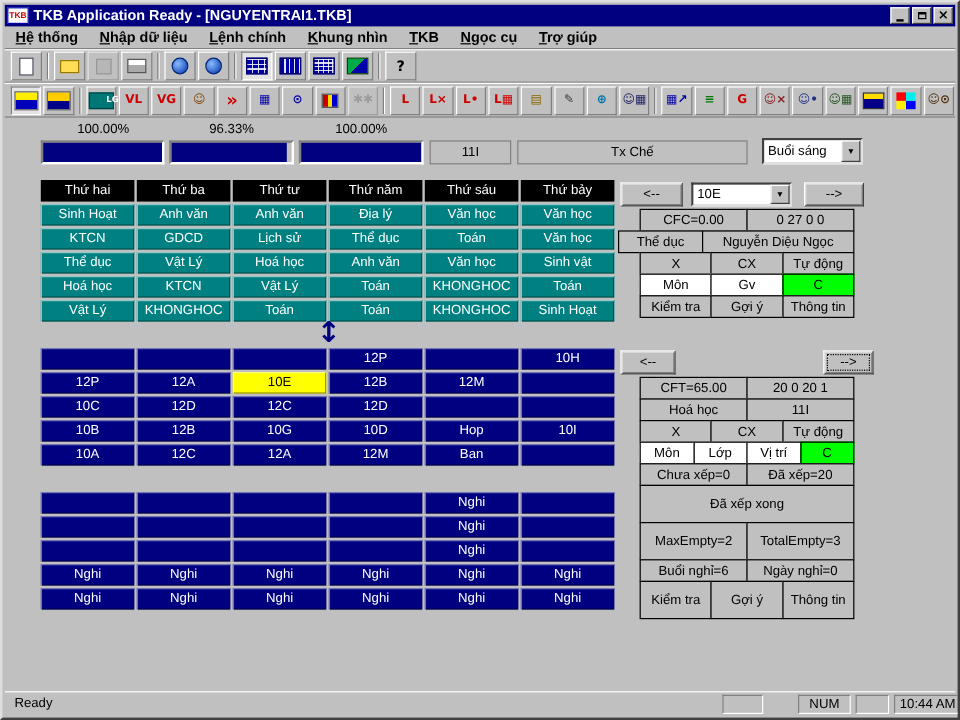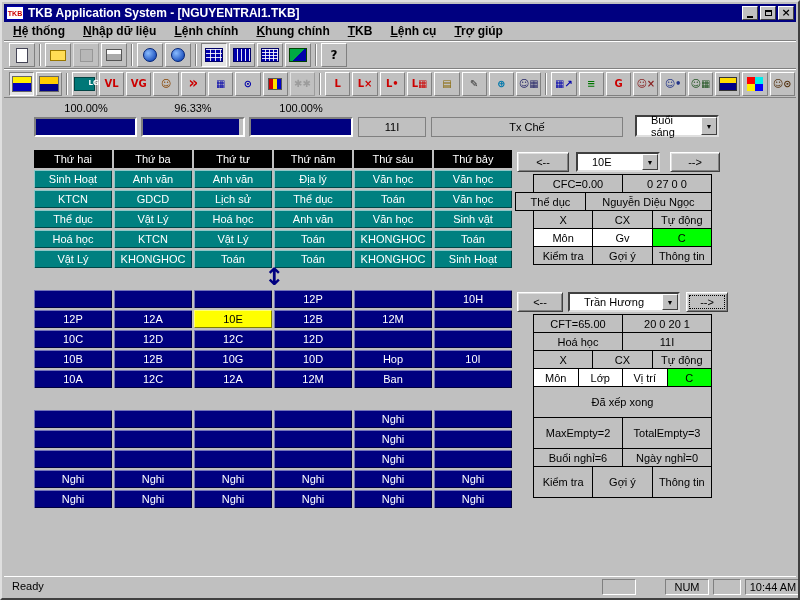--- a/index.html
+++ b/index.html
@@ -71,21 +71,21 @@
     background:linear-gradient(180deg,#ffdd00 0 40%,#000088 40% 100%); }
   
   .pct-label { position:absolute; top:100px; width:104px; text-align:center; font-size:11px; }
   .pbar { position:absolute; top:115px; height:20px; background:#c0c0c0;
     border:2px solid; border-color:#808080 #fff #fff #808080; }
   .pfill { height:100%; background:#000080; }
   .flatfield { position:absolute; top:115px; height:20px; background:#c0c0c0;
     border:1px solid #808080; display:flex; align-items:center; justify-content:center; font-size:11px; }
   .combo { position:absolute; display:flex; background:#fff;
     border:2px solid; border-color:#404040 #dfdfdf #dfdfdf #404040; }
-  .combo-text { flex:1; padding:1px 14px; font-size:11px; background:#fff; display:flex; align-items:center; }
+  .combo-text { flex:1; padding:1px 3px; font-size:11px; background:#fff; display:flex; align-items:center; }
   .combo-btn { width:16px; background:#c0c0c0; border:1px solid; border-color:#fff #404040 #404040 #fff;
     display:flex; align-items:center; justify-content:center; font-size:7px; padding:0; }
   
   .grid { position:absolute; left:32px; width:478px; display:grid;
     grid-template-columns:repeat(6,1fr); gap:2px; }
   .cell { height:18px; display:flex; align-items:center; justify-content:center;
     font-size:11px; color:#fff; white-space:nowrap; overflow:hidden; }
   .cell.day  { background:#000; }
   .cell.teal { background:#008080; box-shadow:inset 1px 1px 0 rgba(255,255,255,.55), inset -1px -1px 0 rgba(0,0,0,.45); }
   .cell.navy { background:#000080; box-shadow:inset 1px 1px 0 rgba(255,255,255,.45), inset -1px -1px 0 rgba(0,0,0,.5); }
@@ -114,39 +114,39 @@
   .spane { position:absolute; top:2px; height:16px; border:1px solid;
     border-color:#808080 #fff #fff #808080; display:flex; align-items:center; justify-content:center; }
 </style>
 </head>
 <body>
 
 <div class="window">
 
   <div class="titlebar">
     <div class="app-icon">TKB</div>
-    <div class="title-text">TKB Application System - [NGUYENTRAI1.TKB]</div>
+    <div class="title-text">TKB Application Ready - [NGUYENTRAI1.TKB]</div>
     <button class="winbtn">
         <span class="g-min"></span>
       </button>
     <button class="winbtn">
         <span class="g-rest"></span>
       </button>
     <button class="winbtn">
         <span class="g-close">×</span>
       </button>
   </div>
 
   <div class="menubar">
       <span class="menu-item">Hệ thống</span>
       <span class="menu-item">Nhập dữ liệu</span>
       <span class="menu-item">Lệnh chính</span>
-      <span class="menu-item">Khung chính</span>
+      <span class="menu-item">Khung nhìn</span>
       <span class="menu-item">TKB</span>
-      <span class="menu-item">Lệnh cụ</span>
+      <span class="menu-item">Ngọc cụ</span>
       <span class="menu-item">Trợ giúp</span>
     </div>
 
   <div class="toolbar toolbar1">
       <button class="tb">
         <span class="ic ic-page"></span>
       </button>
       <span class="tb-sep"></span>
       <button class="tb">
         <span class="ic ic-folder"></span>
@@ -429,24 +429,20 @@
       <div class="pcell f1 green">C</div>
     </div>
     <div class="prow">
       <div class="pcell f1">Kiểm tra</div>
       <div class="pcell f1">Gợi ý</div>
       <div class="pcell f1">Thông tin</div>
     </div>
   </div>
 
   <button class="navbtn" style="left:515px;top:290px;width:46px">&lt;--</button>
-  <div class="combo" style="left:566px;top:290px;width:112px;height:20px">
-    <span class="combo-text">Trần Hương</span>
-    <button class="combo-btn">▼</button>
-  </div>
   <button class="navbtn focused" style="left:684px;top:290px;width:42px">--&gt;</button>
 
   <div class="ptable" style="left:513px;top:312px">
     <div class="prow">
       <div class="pcell f1">CFT=65.00</div>
       <div class="pcell f1">20 0 20 1</div>
     </div>
     <div class="prow">
       <div class="pcell f1">Hoá học</div>
       <div class="pcell f1">11I</div>
@@ -454,20 +450,24 @@
     <div class="prow">
       <div class="pcell f1">X</div>
       <div class="pcell f1">CX</div>
       <div class="pcell f1">Tự động</div>
     </div>
     <div class="prow">
       <div class="pcell f1 white">Môn</div>
       <div class="pcell f1 white">Lớp</div>
       <div class="pcell f1 white">Vị trí</div>
       <div class="pcell f1 green">C</div>
+    </div>
+    <div class="prow">
+      <div class="pcell f1">Chưa xếp=0</div>
+      <div class="pcell f1">Đã xếp=20</div>
     </div>
     <div class="prow">
       <div class="pcell f1 h22">Đã xếp xong</div>
     </div>
     <div class="prow">
       <div class="pcell f1 h22">MaxEmpty=2</div>
       <div class="pcell f1 h22">TotalEmpty=3</div>
     </div>
     <div class="prow">
       <div class="pcell f1">Buổi nghỉ=6</div>

